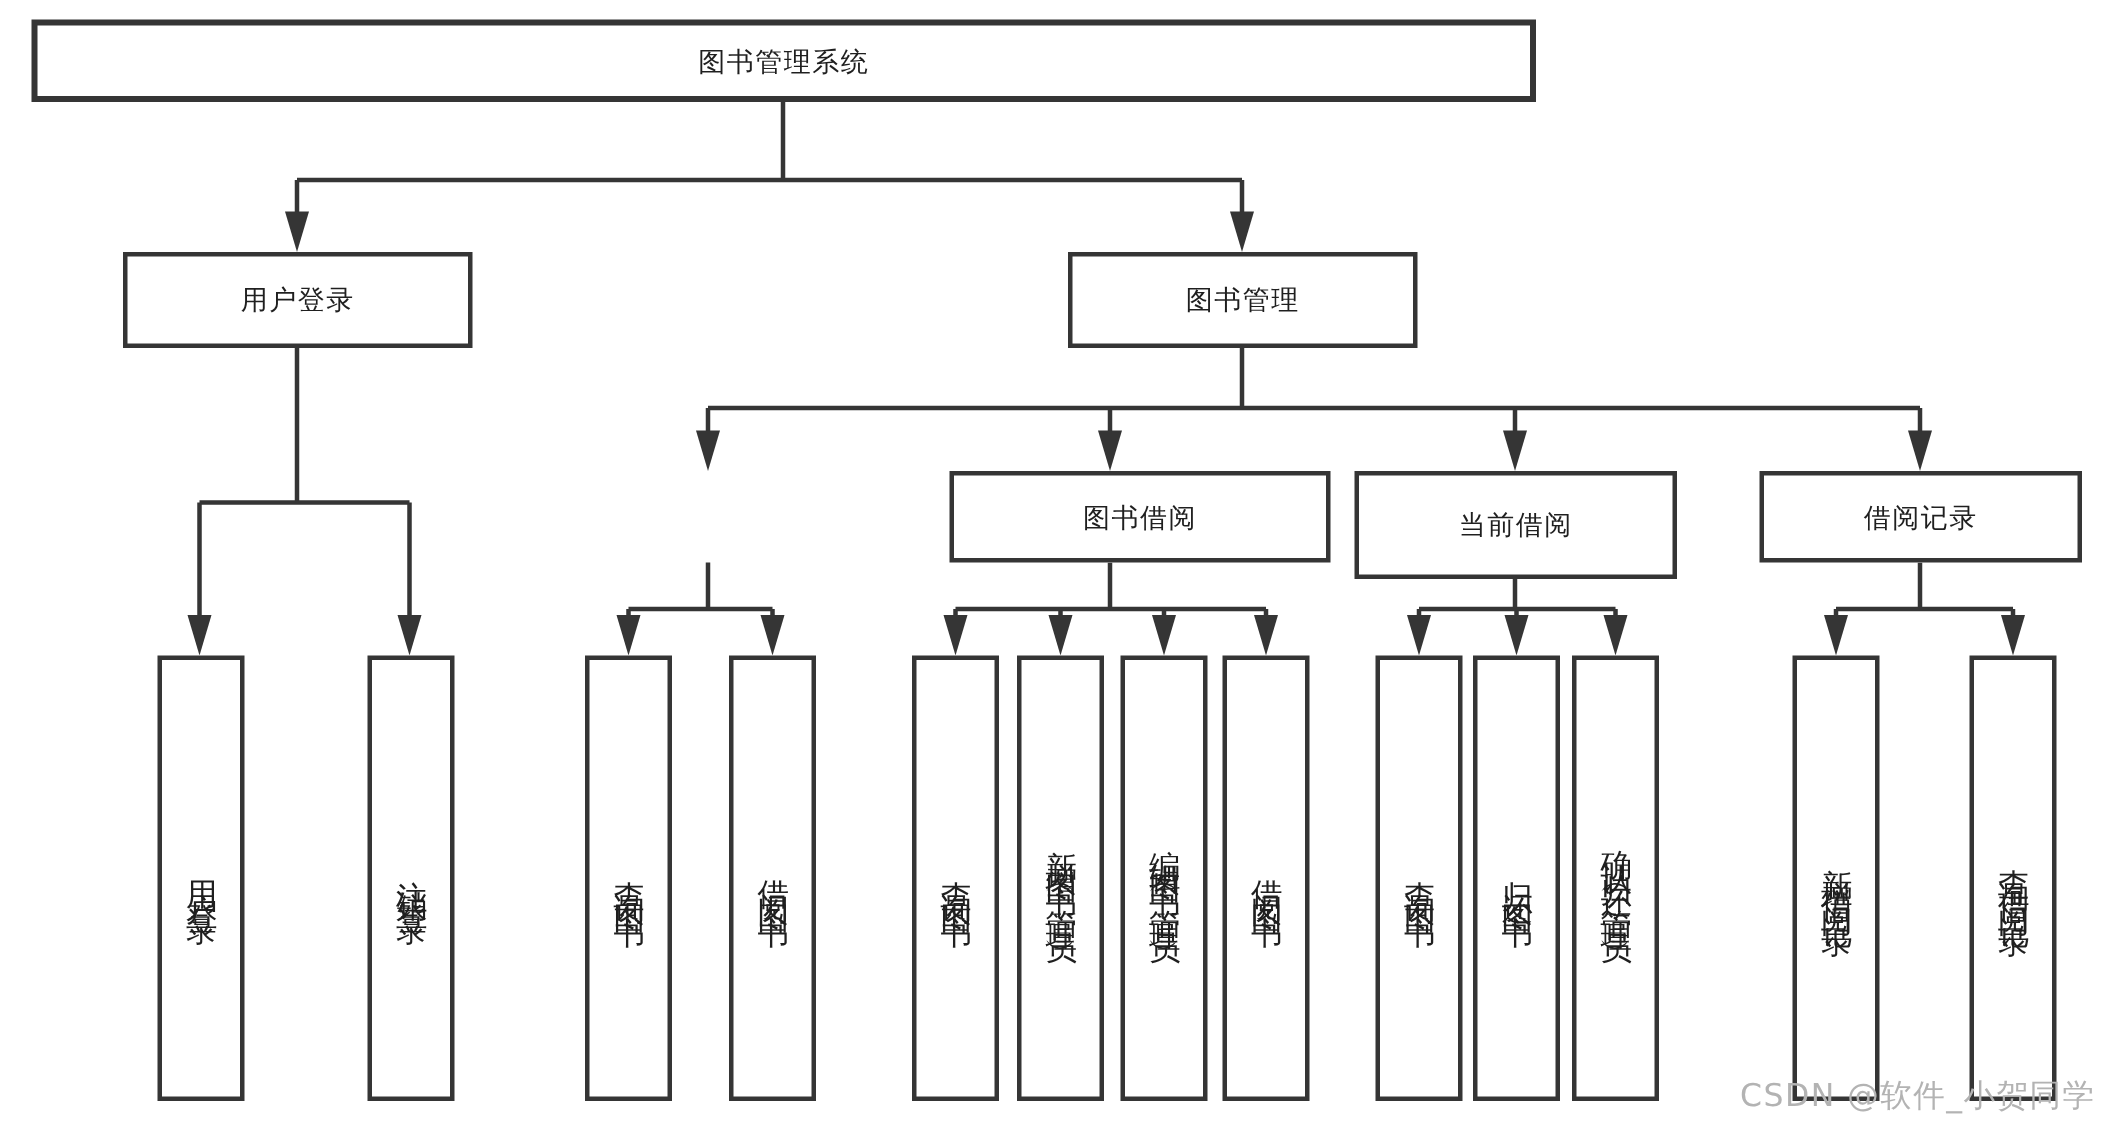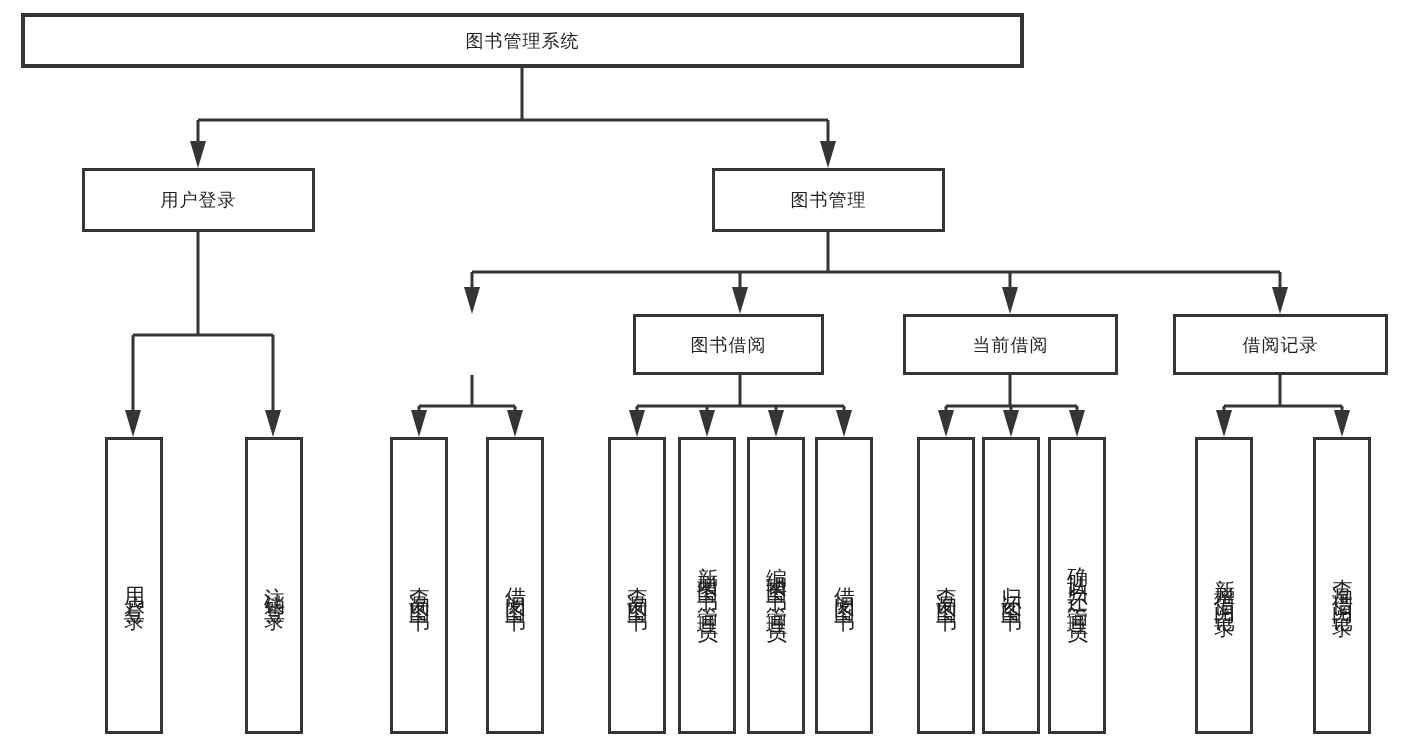--- a/index.html
+++ b/index.html
@@ -107,24 +107,24 @@
     <span>图书管理系统</span>
   </div>
 
   <div class="node" style="left:82px; top:168px; width:233px; height:64px;">
     <span>用户登录</span>
   </div>
   <div class="node" style="left:712px; top:168px; width:233px; height:64px;">
     <span>图书管理</span>
   </div>
 
-  <div class="node" style="left:633px; top:314px; width:191px; height:61px;align-items:center;">
+  <div class="node" style="left:633px; top:314px; width:254px; height:61px;align-items:center;">
     <span>图书借阅</span>
   </div>
-  <div class="node" style="left:903px; top:314px; width:215px; height:61px;">
+  <div class="node" style="left:903px; top:314px; width:215px; height:72px;">
     <span>当前借阅</span>
   </div>
   <div class="node" style="left:1173px; top:314px; width:215px; height:61px;">
     <span>借阅记录</span>
   </div>
 
   <div class="vnode" style="left:105px;">
     <span>用户登录</span>
   </div>
   <div class="vnode" style="left:245px;">
@@ -161,13 +161,14 @@
     <span>确认归还（管理员）</span>
   </div>
 
   <div class="vnode" style="left:1195px;">
     <span>新增借阅记录</span>
   </div>
   <div class="vnode" style="left:1313px;">
     <span>查询借阅记录</span>
   </div>
 
+  <div class="watermark">CSDN @软件_小贺同学</div>
 </div>
 
 </body></html>

